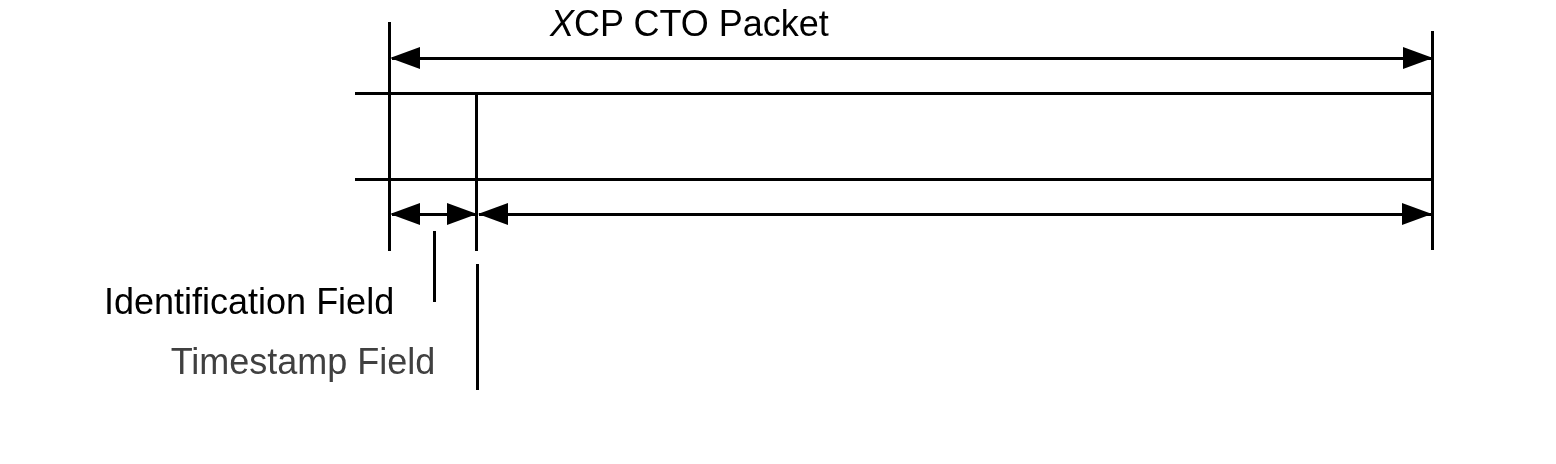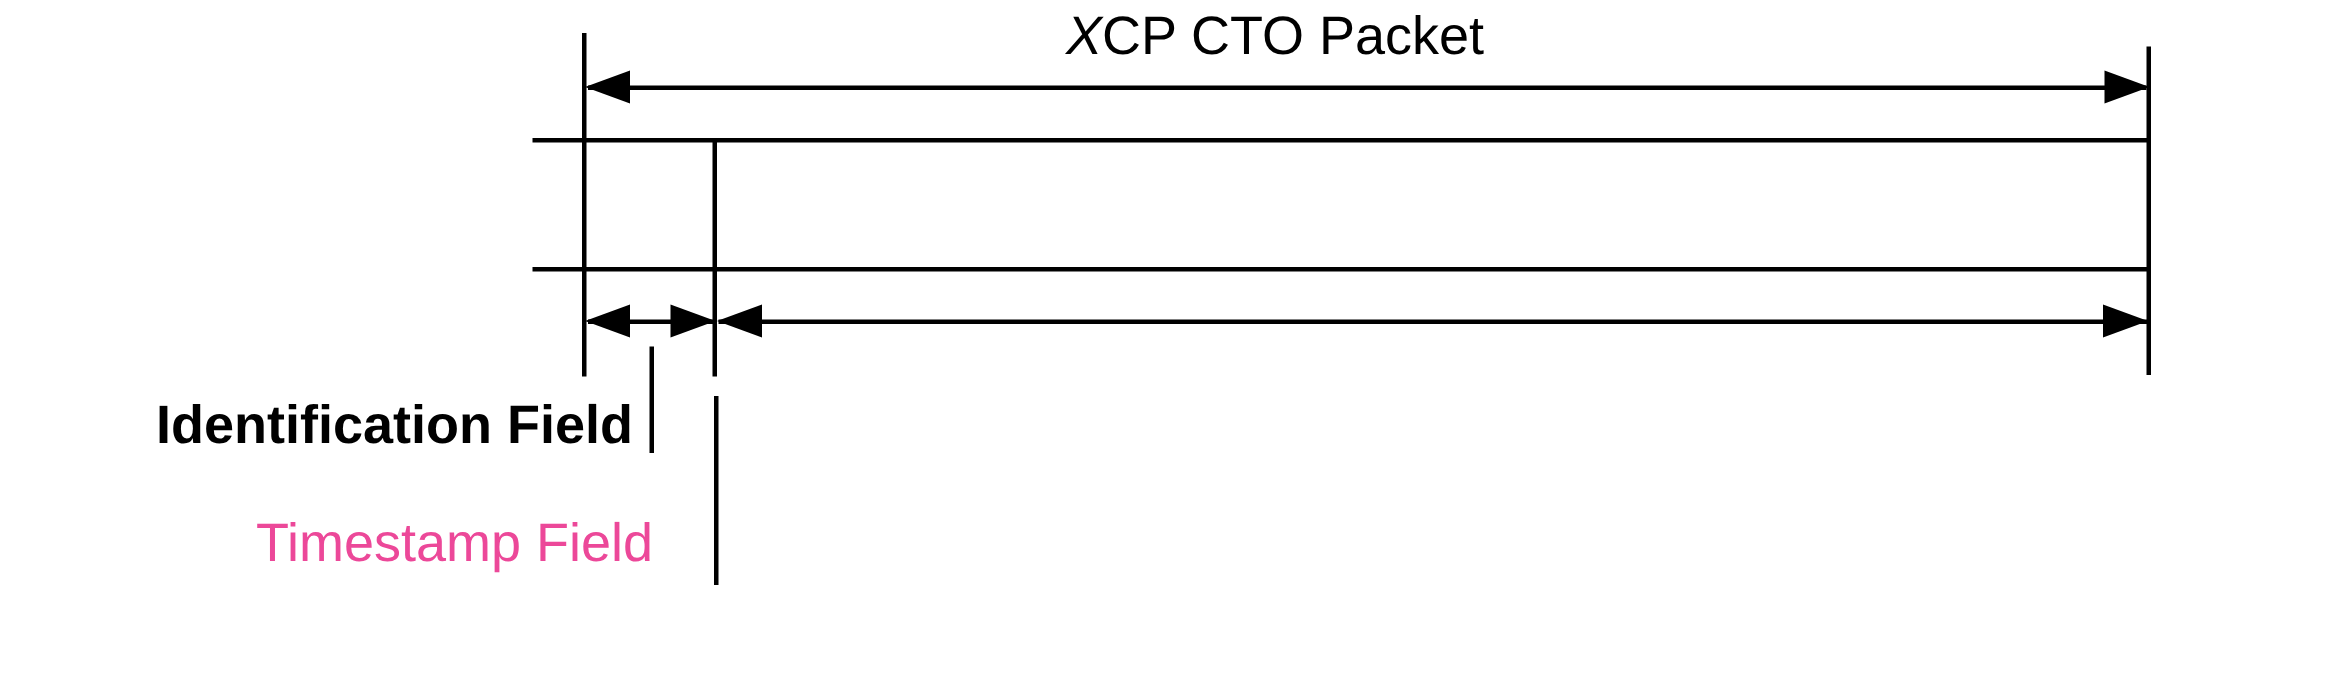--- a/index.html
+++ b/index.html
@@ -12,23 +12,23 @@
     font-family: "Liberation Sans", sans-serif;
   }
   .hline { position: absolute; background: #000000; height: 3px; }
   .vline { position: absolute; background: #000000; width: 3px; }
   .ah { position: absolute; width: 0; height: 0;
         border-top: 11px solid transparent;
         border-bottom: 11px solid transparent; }
   .ah-left  { border-right: 30px solid #000000; }
   .ah-right { border-left: 30px solid #000000; }
   .label { position: absolute; color: #000000; font-size: 36px; white-space: nowrap; }
-  .center { text-align: center; }
+  .center { }
   .italic { font-style: italic; }
-  .callout-block { position: absolute; color: #ec4899; font-size: 36px; line-height: 47px; text-align: center; }
+  .callout-block { position: absolute; color: #404040; font-size: 36px; line-height: 47px; text-align: center; }
 </style>
 </head>
 <body>
 
 <div class="stage">
 
   <div class="label center" style="left:550px; top:3px; width:600px;"><span class="italic">X</span><span>CP CTO Packet</span></div>
 
   <div class="hline" style="left:392px; top:57px; width:1039px;"></div>
   <div class="ah ah-left" style="left:390px; top:47px;"></div>
@@ -47,19 +47,19 @@
   <div class="ah ah-right" style="left:447px; top:203px;"></div>
 
   <div class="hline" style="left:479px; top:213px; width:953px;"></div>
   <div class="ah ah-left" style="left:478px; top:203px;"></div>
   <div class="ah ah-right" style="left:1402px; top:203px;"></div>
 
 
   <div class="vline" style="left:433px; top:231px; height:71px;"></div>
   <div class="vline" style="left:476px; top:264px; height:126px;"></div>
 
-  <div class="label" style="left:104px; top:262px;font-weight:bold;">Identification Field</div>
+  <div class="label" style="left:104px; top:281px;">Identification Field</div>
 
   <div class="callout-block" style="left:150px; top:338px; width:306px;">
     <div>Timestamp Field</div>
   </div>
 
 </div>
 
 </body></html>

